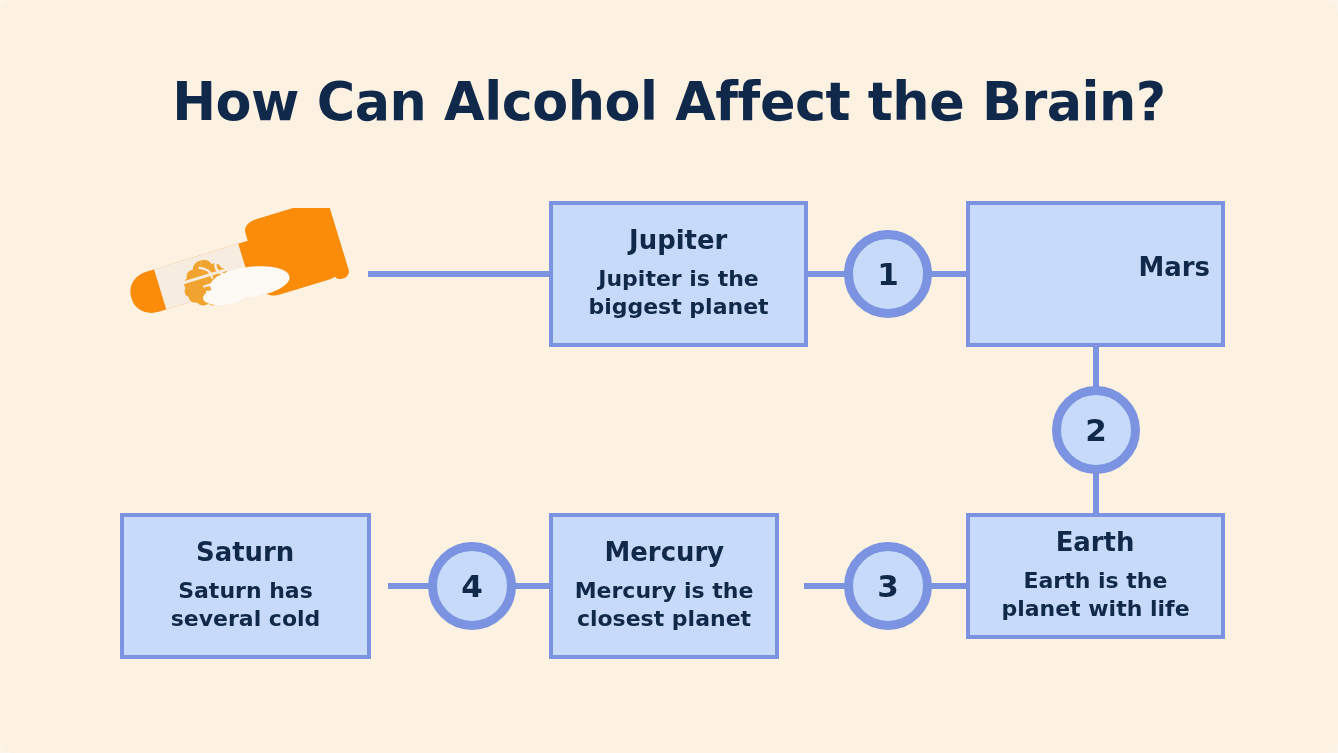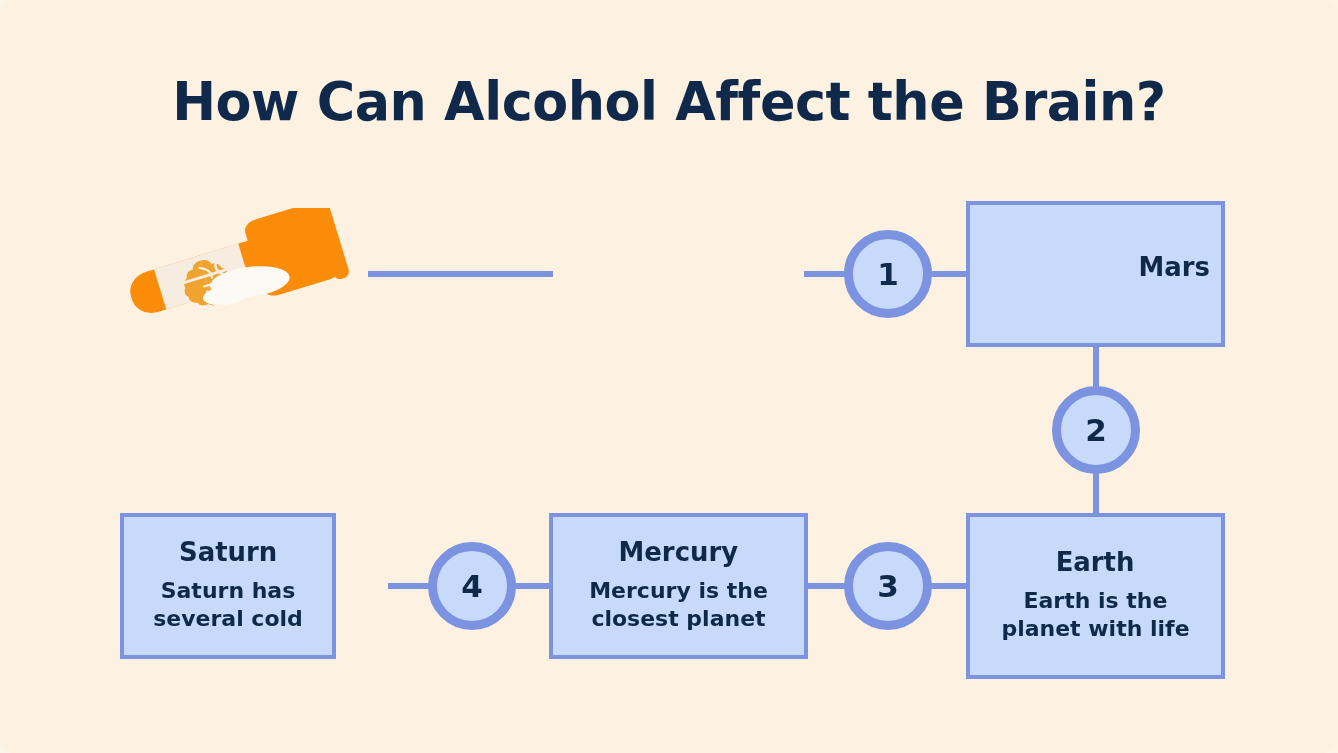--- a/index.html
+++ b/index.html
@@ -85,23 +85,23 @@
     font-family: "DejaVu Sans", sans-serif;
     font-weight: bold;
     font-size: 22px;
     line-height: 1.26;
     text-align: center;
     white-space: pre-line;
   }
 
   #box-jupiter { left: 549px; top: 201px; width: 259px; height: 146px; }
   #box-mars    { left: 966px; top: 201px; width: 259px; height: 146px; align-items: flex-end; }
-  #box-earth   { left: 966px; top: 513px; width: 259px; height: 166px; }
-  #box-mercury { left: 549px; top: 513px; width: 259px; height: 146px; }
-  #box-saturn  { left: 120px; top: 513px; width: 216px; height: 146px; }
+  #box-earth   { left: 966px; top: 513px; width: 259px; height: 126px; }
+  #box-mercury { left: 549px; top: 513px; width: 230px; height: 146px; }
+  #box-saturn  { left: 120px; top: 513px; width: 251px; height: 146px; }
 
   
   .step-circle {
     position: absolute;
     box-sizing: border-box;
     width: 88px;
     height: 88px;
     border-radius: 50%;
     background: #c7daf9;
     border: 9px solid #7b93e0;
@@ -224,20 +224,25 @@
         <path d="M 118 62 C 113 65, 112 70, 115 73"></path>
         <path d="M 96 69 C 100 71, 104 70, 106 67"></path>
       </g>
       <rect x="70" y="52" width="52" height="3" fill="#f7ece0"></rect>
 
       <ellipse cx="140" cy="72" rx="40" ry="15" fill="#fdfaf5" transform="rotate(10 140 72)"></ellipse>
       <ellipse cx="112" cy="78" rx="22" ry="9" fill="#fdfaf5" transform="rotate(10 112 78)"></ellipse>
     </g>
   </svg>
 
+  <div class="node-box" id="box-jupiter">
+    <div class="node-title">Jupiter</div>
+    <div class="node-desc">Jupiter is the
+biggest planet</div>
+  </div>
 
   <div class="node-box" id="box-mars">
     <div class="node-title">Mars</div>
   </div>
 
   <div class="node-box" id="box-earth">
     <div class="node-title">Earth</div>
     <div class="node-desc">Earth is the
 planet with life</div>
   </div>

